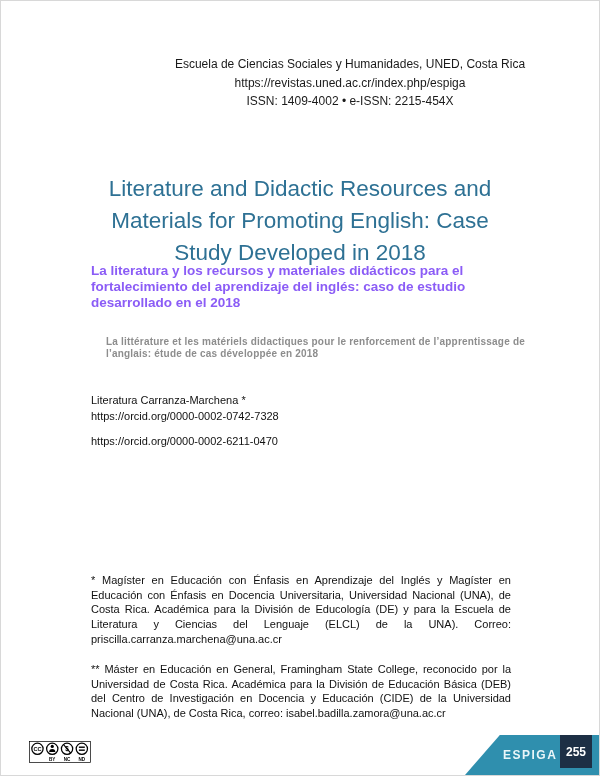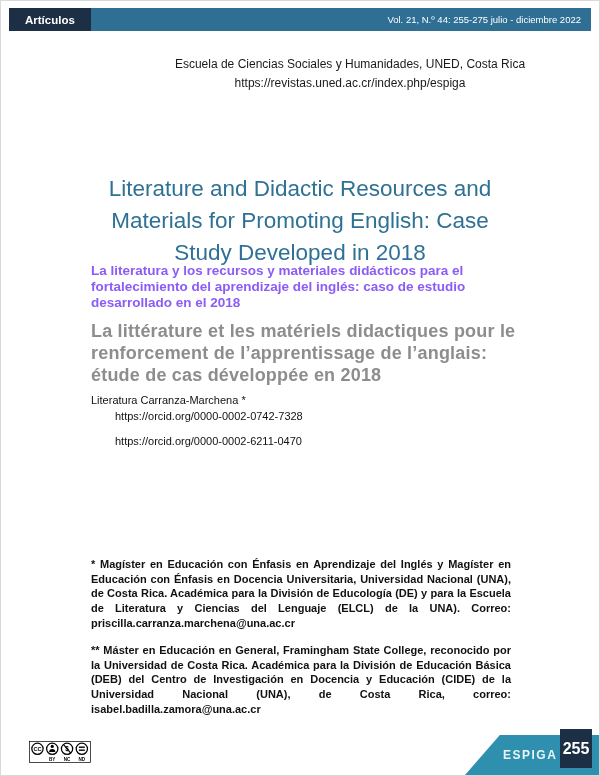--- a/index.html
+++ b/index.html
@@ -27,65 +27,62 @@
   
   .title-en{
     position:absolute;top:156px;left:85px;right:85px;margin:16px;
     text-align:center;font-size:22.5px;line-height:1.42;font-weight:normal;color:#2e7194;
   }
   .title-es{
     position:absolute;top:262px;left:90px;width:430px;margin:0;
     font-size:13.5px;line-height:1.18;font-weight:bold;color:#8b5cf6;
   }
   .title-fr{
-    position:absolute;top:320px;left:90px;width:432px;margin:0;
-    font-size:18px;line-height:1.22;font-weight:bold;color:#8d8d8d;letter-spacing:0.2px;
+    position:absolute;top:320px;left:90px;width:432px;margin:15px;
+    font-size:10px;line-height:1.22;font-weight:bold;color:#8d8d8d;letter-spacing:0.2px;
   }
   
   .authors{position:absolute;top:392px;left:90px;font-size:11px;line-height:1.45;}
   .author{margin-bottom:9px;}
-  .orcid{cursor:pointer;margin-left:24px;}
+  .orcid{cursor:pointer;}
   
   .dates{position:absolute;top:487px;left:90px;font-size:10.5px;color:#111;}
   
   .footnotes{
     position:absolute;top:556px;left:90px;right:88px;
     font-size:11px;line-height:1.33;text-align:justify;color:#111;
   }
-  .footnotes p{margin:0 0 13px 0;font-weight:bold;}
+  .footnotes p{margin:16px 0 13px 0;}
   
   .cc-badge{position:absolute;left:28px;bottom:12px;width:62px;height:22px;cursor:pointer;}
   
   .footer-band{
     position:absolute;right:0;bottom:0;width:134px;height:40px;background:#2f8fae;
     -webkit-clip-path:polygon(26% 0,100% 0,100% 100%,0 100%);
     clip-path:polygon(26% 0,100% 0,100% 100%,0 100%);
     display:flex;align-items:center;justify-content:flex-start;padding-left:38px;box-sizing:border-box;
   }
   .espiga-logo{
     color:#eaf6f9;font-size:12px;font-weight:bold;letter-spacing:1.5px;white-space:nowrap;
   }
   .page-number{
-    position:absolute;right:7px;bottom:7px;width:32px;height:39px;background:#1d2f45;
-    color:#fff;font-size:16px;font-weight:bold;display:flex;align-items:center;justify-content:center;z-index:2;
+    position:absolute;right:7px;bottom:7px;width:32px;height:33px;background:#1d2f45;
+    color:#fff;font-size:12px;font-weight:bold;display:flex;align-items:center;justify-content:center;z-index:2;
   }
 </style>
 </head>
 <body>
 
 <div class="page">
 
-  <div class="topbar">
-    <div class="topbar-left">Artículos</div>
-    <div class="topbar-right">Vol. 21, N.º 44: 255-275 julio - diciembre 2022</div>
-  </div>
 
   <div class="masthead">
     <div>Escuela de Ciencias Sociales y Humanidades, UNED, Costa Rica</div>
     <div class="link">https://revistas.uned.ac.cr/index.php/espiga</div>
+    <div>ISSN: 1409-4002 • e-ISSN: 2215-454X</div>
   </div>
 
   <h1 class="title-en">Literature and Didactic Resources and Materials for Promoting English: Case Study Developed in 2018</h1>
   <h2 class="title-es">La literatura y los recursos y materiales didácticos para el fortalecimiento del aprendizaje del inglés: caso de estudio desarrollado en el 2018</h2>
   <h2 class="title-fr">La littérature et les matériels didactiques pour le renforcement de l’apprentissage de l’anglais: étude de cas développée en 2018</h2>
 
   <div class="authors">
     <div class="author">
       <div>Literatura Carranza-Marchena *</div>
       <div class="orcid">https://orcid.org/0000-0002-0742-7328</div>

